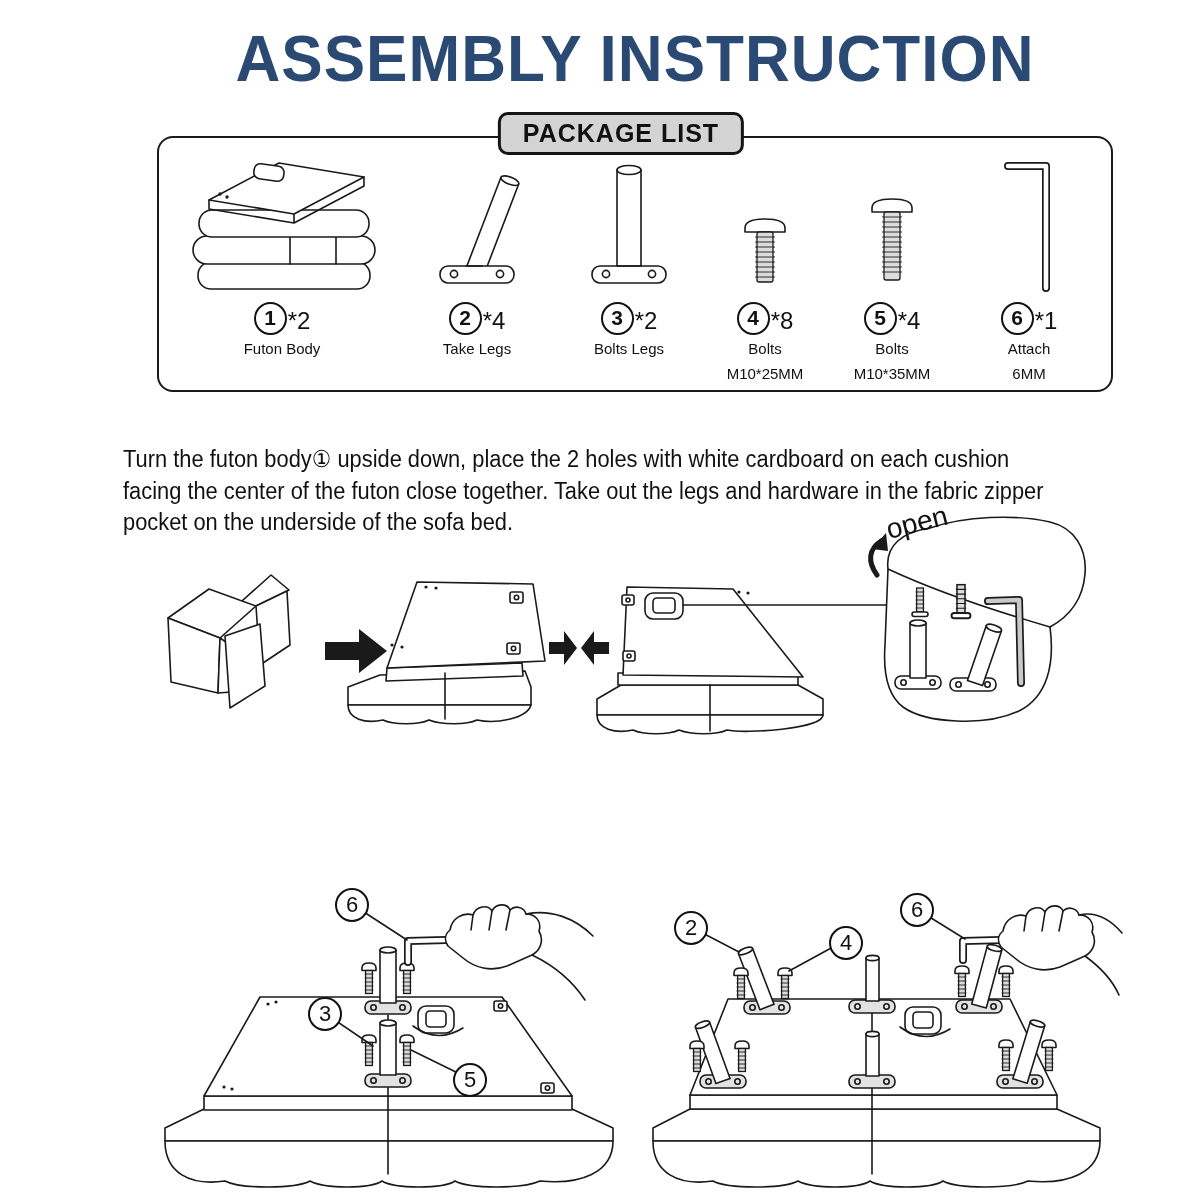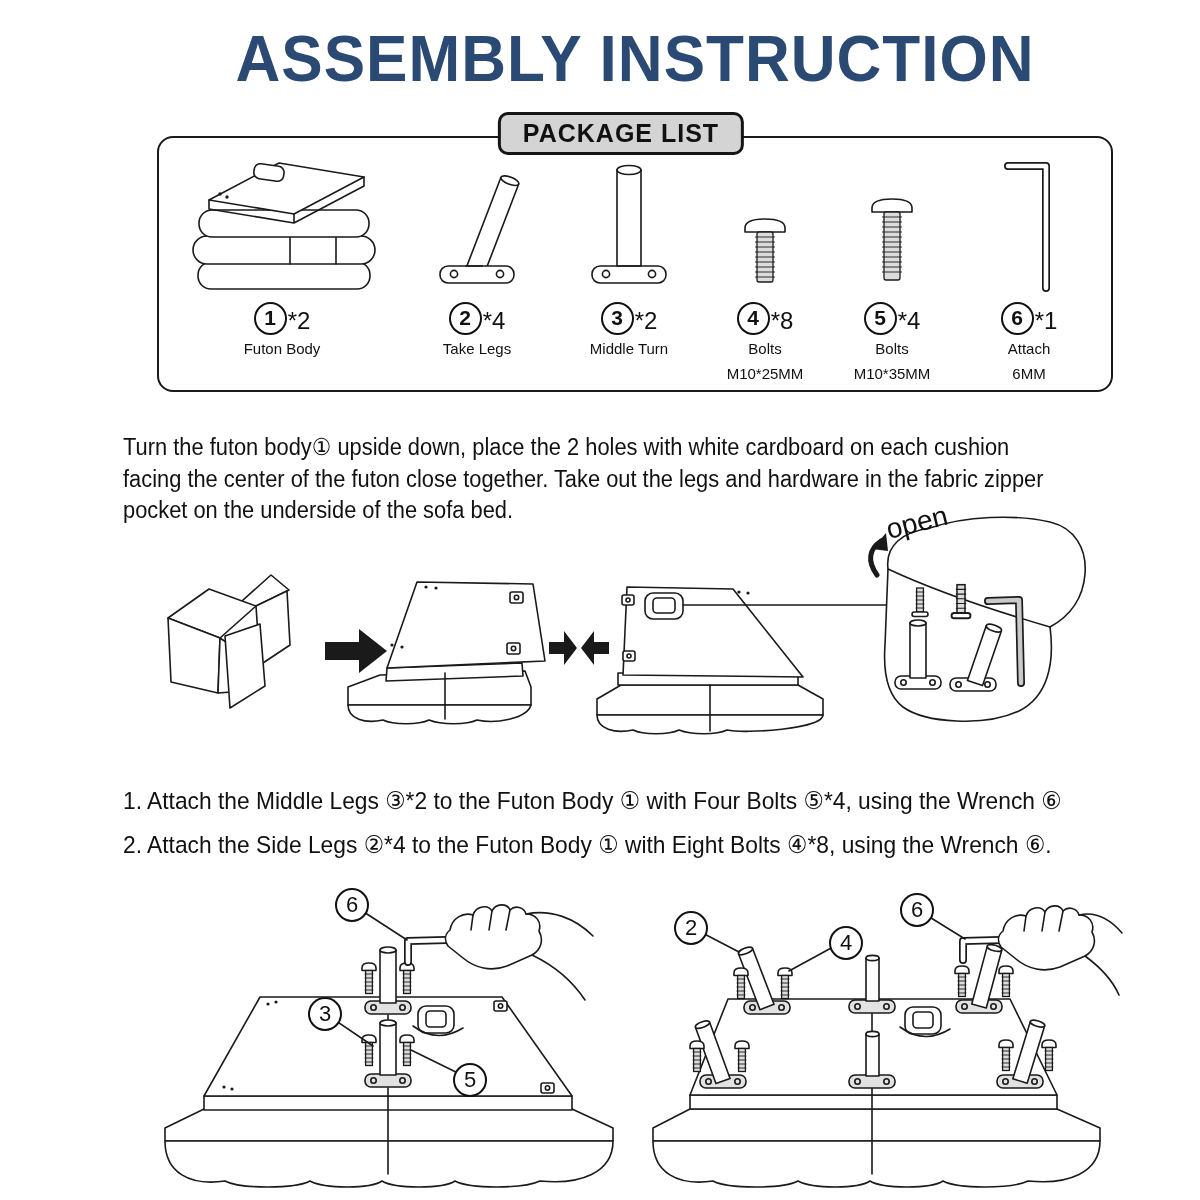--- a/index.html
+++ b/index.html
@@ -17,21 +17,21 @@
            border:2.5px solid #1a1a1a;border-radius:16px;z-index:1;}
   .pkg-item{position:absolute;display:flex;flex-direction:column;align-items:center;}
   .pkg-art{height:150px;display:flex;align-items:flex-end;justify-content:center;}
   .pkg-label{height:36px;display:flex;align-items:center;justify-content:center;}
   .circ{width:29px;height:29px;border:2px solid #111;border-radius:50%;
         display:inline-flex;align-items:center;justify-content:center;
         font-size:21px;font-weight:600;background:#fff;}
   .qty{font-size:24px;position:relative;top:3px;margin-left:1px;}
   .pkg-name{font-size:15px;line-height:25px;text-align:center;white-space:nowrap;}
   
-  .intro{position:absolute;left:88px;top:432px;}
+  .intro{position:absolute;left:88px;top:444px;}
   .intro-line{font-size:23.5px;line-height:31.5px;white-space:nowrap;
               transform:scaleX(0.93);transform-origin:left center;}
   .steps{position:absolute;left:88px;top:779px;}
   .step-line{font-size:24.5px;line-height:44px;white-space:nowrap;
              transform:scaleX(0.93);transform-origin:left center;}
   
   .unpack{position:absolute;left:100px;top:505px;width:990px;height:250px;}
   .diagL{position:absolute;left:110px;top:878px;width:490px;height:322px;}
   .diagR{position:absolute;left:600px;top:878px;width:490px;height:322px;}
   .callout{position:absolute;width:30px;height:30px;border:2px solid #111;border-radius:50%;
@@ -109,21 +109,21 @@
           <rect class="ln" x="13" y="108" width="74" height="17" rx="8"></rect>
           <circle class="lnf" cx="27" cy="116" r="3.6"></circle>
           <circle class="lnf" cx="73" cy="116" r="3.6"></circle>
           <path class="lnf" d="M38,108 L62,108"></path>
         </svg>
       </div>
       <div class="pkg-label">
         <span class="circ">3</span>
         <span class="qty">*2</span>
       </div>
-      <div class="pkg-name">Middle Turn</div>
+      <div class="pkg-name">Bolts Legs</div>
     </div>
 
     <div class="pkg-item" style="left:536px;top:12px;width:140px;">
       <div class="pkg-art">
         <svg width="64" height="92" viewBox="0 0 64 92">
           <path class="ln" d="M12,20 Q12,11 32,11 Q52,11 52,20 L52,24 L12,24 Z"></path>
           <rect class="shaft" x="24" y="24" width="16" height="50" rx="2"></rect>
           <path class="thr" d="M22,29 h20 M22,34 h20 M22,39 h20 M22,44 h20 M22,49 h20 M22,54 h20 M22,59 h20 M22,64 h20 M22,69 h20"></path>
         </svg>
       </div>
@@ -256,24 +256,20 @@
       </g>
 
       <g>
         <path d="M742,70 C732,56 734,44 746,36" fill="none" stroke="#1a1a1a" stroke-width="5" stroke-linecap="round"></path>
         <polygon class="blk" points="737,44 751,28 753,46"></polygon>
       </g>
       <text class="opentxt" x="754" y="34" transform="rotate(-14 754 34)">open</text>
     </svg>
   </div>
 
-  <div class="steps">
-    <div class="step-line">1. Attach the Middle Legs ③*2 to the Futon Body ① with Four Bolts ⑤*4, using the Wrench ⑥</div>
-    <div class="step-line">2. Attach the Side Legs ②*4 to the Futon Body ① with Eight Bolts ④*8, using the Wrench ⑥.</div>
-  </div>
 
   <div class="diagL">
     <svg width="490" height="322" viewBox="0 0 490 322">
       <defs>
         <g id="l-plate">
           <rect class="pl" x="-23" y="0" width="46" height="13" rx="6"></rect>
           <circle class="lnf" cx="-14.5" cy="6.5" r="2.7"></circle>
           <circle class="lnf" cx="14.5" cy="6.5" r="2.7"></circle>
         </g>
         <g id="l-bolt">

